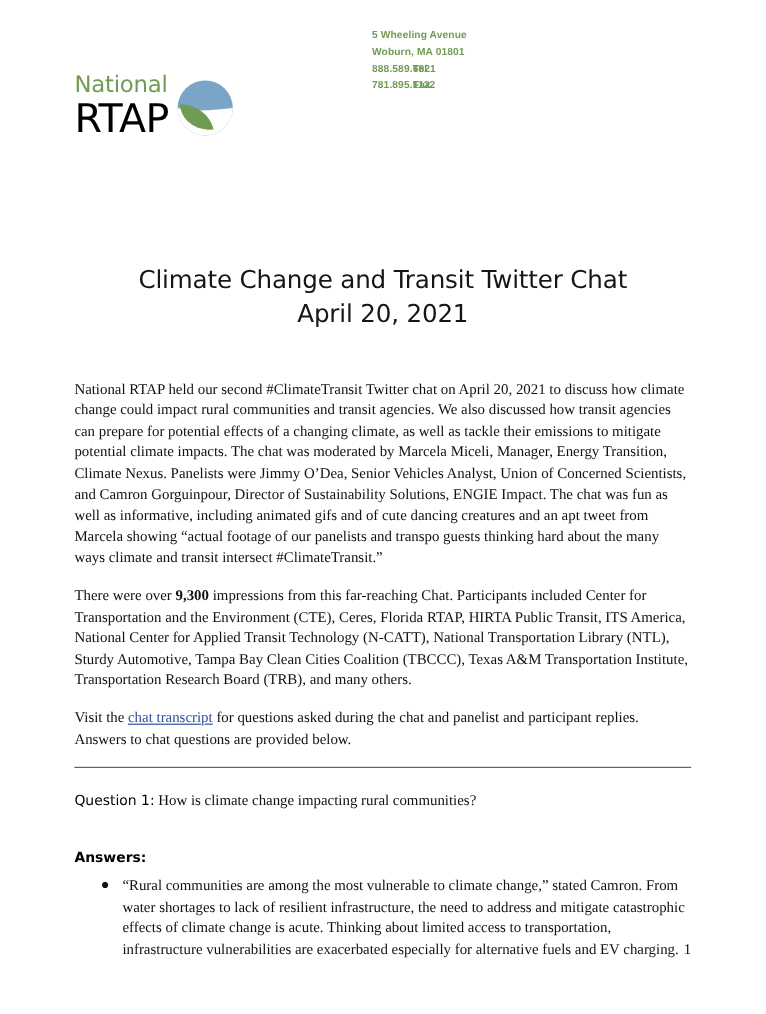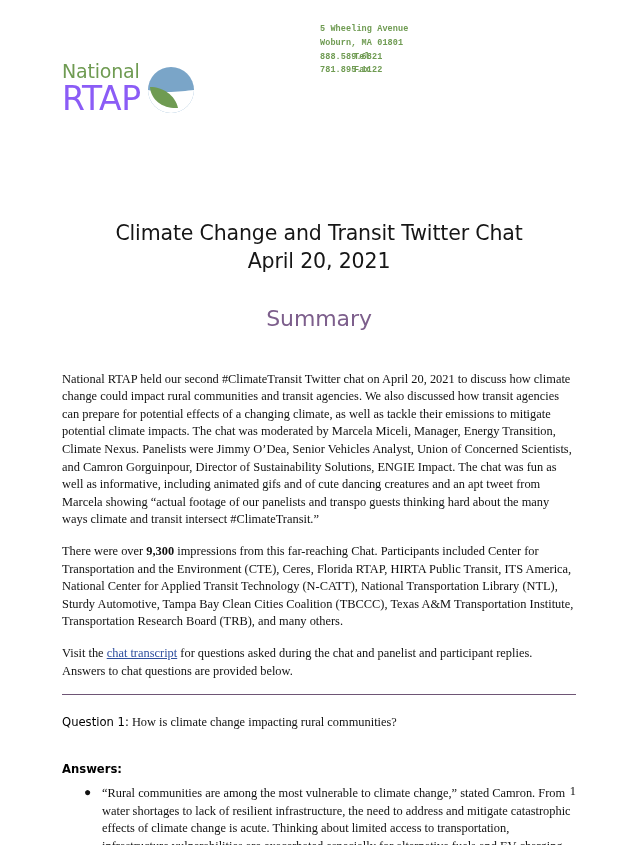--- a/index.html
+++ b/index.html
@@ -45,21 +45,21 @@
   .logo-national {
     font-family: "DejaVu Sans", sans-serif;
     font-size: 19px;
     color: #6f9b52;
     line-height: 1;
     letter-spacing: -0.2px;
   }
   .logo-rtap {
     font-family: "DejaVu Sans", sans-serif;
     font-size: 33px;
-    color: #8b5cf6;
+    color: #000000;
     line-height: 1;
     letter-spacing: -0.5px;
     margin-top: 1px;
   }
   .logo-mark {
     position: absolute;
     left: 83px;
     top: 2px;
     width: 52px;
     height: 52px;
@@ -67,23 +67,23 @@
   .logo-tagline {
     font-family: "DejaVu Sans", sans-serif;
     font-size: 9.5px;
     color: #6f9b52;
     margin-top: 2px;
     letter-spacing: -0.1px;
   }
 
   .address-block {
     position: absolute;
-    left: 258px;
+    left: 248px;
     top: 23px;
-    font-family: Liberation Mono, monospace;
+    font-family: Liberation Sans, sans-serif;
     font-size: 8.5px;
     font-weight: bold;
     color: #6f9b52;
     line-height: 1.62;
     letter-spacing: 0.1px;
   }
   .addr-line {
     white-space: pre;
   }
   .addr-label {
@@ -225,21 +225,20 @@
       <div class="addr-line"><span class="addr-label">781.895.1122</span><span>Fax</span></div>
     </div>
 
   </div>
 
   <h1 class="doc-title">
     <span>Climate Change and Transit Twitter Chat</span>
     <span class="line2">April 20, 2021</span>
   </h1>
 
-  <h2 class="summary-title">Summary</h2>
 
   <div class="body-copy">
 
     <p class="para">National RTAP held our second #ClimateTransit Twitter chat on April 20, 2021 to discuss how climate change could impact rural communities and transit agencies. We also discussed how transit agencies can prepare for potential effects of a changing climate, as well as tackle their emissions to mitigate potential climate impacts. The chat was moderated by Marcela Miceli, Manager, Energy Transition, Climate Nexus. Panelists were Jimmy O’Dea, Senior Vehicles Analyst, Union of Concerned Scientists, and Camron Gorguinpour, Director of Sustainability Solutions, ENGIE Impact. The chat was fun as well as informative, including animated gifs and of cute dancing creatures and an apt tweet from Marcela showing “actual footage of our panelists and transpo guests thinking hard about the many ways climate and transit intersect #ClimateTransit.”</p>
 
     <p class="para"><span>There were over </span><b>9,300</b><span> impressions from this far-reaching Chat. Participants included Center for Transportation and the Environment (CTE), Ceres, Florida RTAP, HIRTA Public Transit, ITS America, National Center for Applied Transit Technology (N-CATT), National Transportation Library (NTL), Sturdy Automotive, Tampa Bay Clean Cities Coalition (TBCCC), Texas A&amp;M Transportation Institute, Transportation Research Board (TRB), and many others.</span></p>
 
     <p class="para"><span>Visit the </span><a class="link" href="#">chat transcript</a><span> for questions asked during the chat and panelist and participant replies. Answers to chat questions are provided below.</span></p>
 
   </div>

